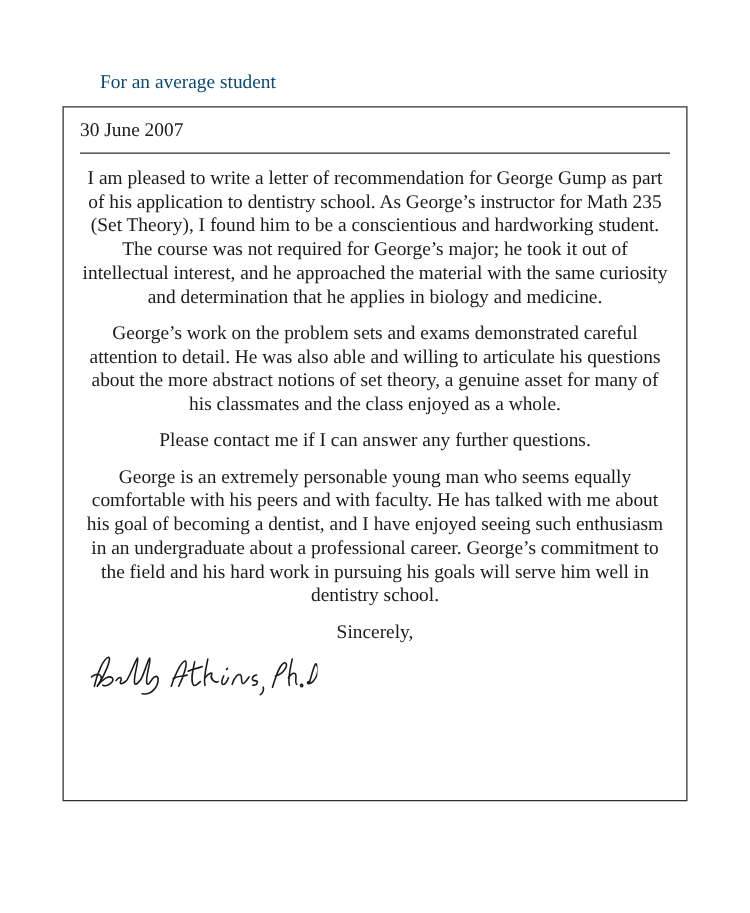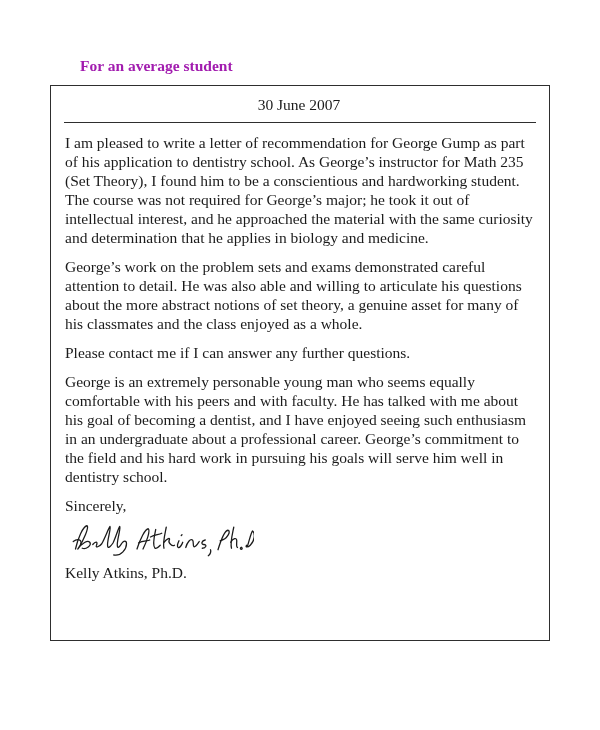--- a/index.html
+++ b/index.html
@@ -14,51 +14,50 @@
     background: #ffffff;
     font-family: "Liberation Serif", serif;
     color: #1b1b1b;
     overflow: hidden;
   }
   .annotation {
     position: absolute;
     top: 57px;
     left: 80px;
     font-size: 15.5px;
-    color: #a21caf;
-    font-weight: bold;
+    color: #0c4a6e;
   }
   .letter-box {
     position: absolute;
     top: 85px;
     left: 50px;
     width: 500px;
     height: 556px;
     border: 1px solid #2e2e2e;
     box-sizing: border-box;
     padding: 7px 13px 14px 13px;
     background: #ffffff;
   }
   .date {
-    text-align: center;
+    text-align: left;
     font-size: 15.5px;
     line-height: 20px;
     padding: 2px 2px 7px 0;
   }
   .date-rule {
     border: none;
     border-top: 1px solid #2e2e2e;
     margin: 0 0 2px 0;
     height: 0;
   }
   .letter-box p {
     font-size: 15.5px;
     line-height: 19px;
     margin: 10px 1px 9px 1px;
-    text-align: left;
+    text-align: center;
   }
   .closing {
     margin-bottom: 4px !important;
   }
   .signature {
     margin: 2px 0 0 4px;
     height: 44px;
   }
   .signature svg {
     display: block;
@@ -113,17 +112,16 @@
         <path d="M190,39 C191,41 190,45 187,47"></path>
 
         <path d="M200,39 C204,26 208,14 213,13 C218,13 213,25 203,27"></path>
         <path d="M221,9 C219,19 216,30 218,37"></path>
         <path d="M217,29 C220,24 225,22 225,27 C225,31 224,35 226,36"></path>
         <path d="M231,36 a1.2,1.2 0 1 0 0.1,0"></path>
         <path d="M239,35 C242,26 244,16 246,14 C250,17 249,27 243,33 C240,36 236,36 238,33"></path>
       </svg>
     </div>
 
-    <div class="signer-name">Kelly Atkins, Ph.D.</div>
 
 
   </div>
 </div>
 
 </body></html>

